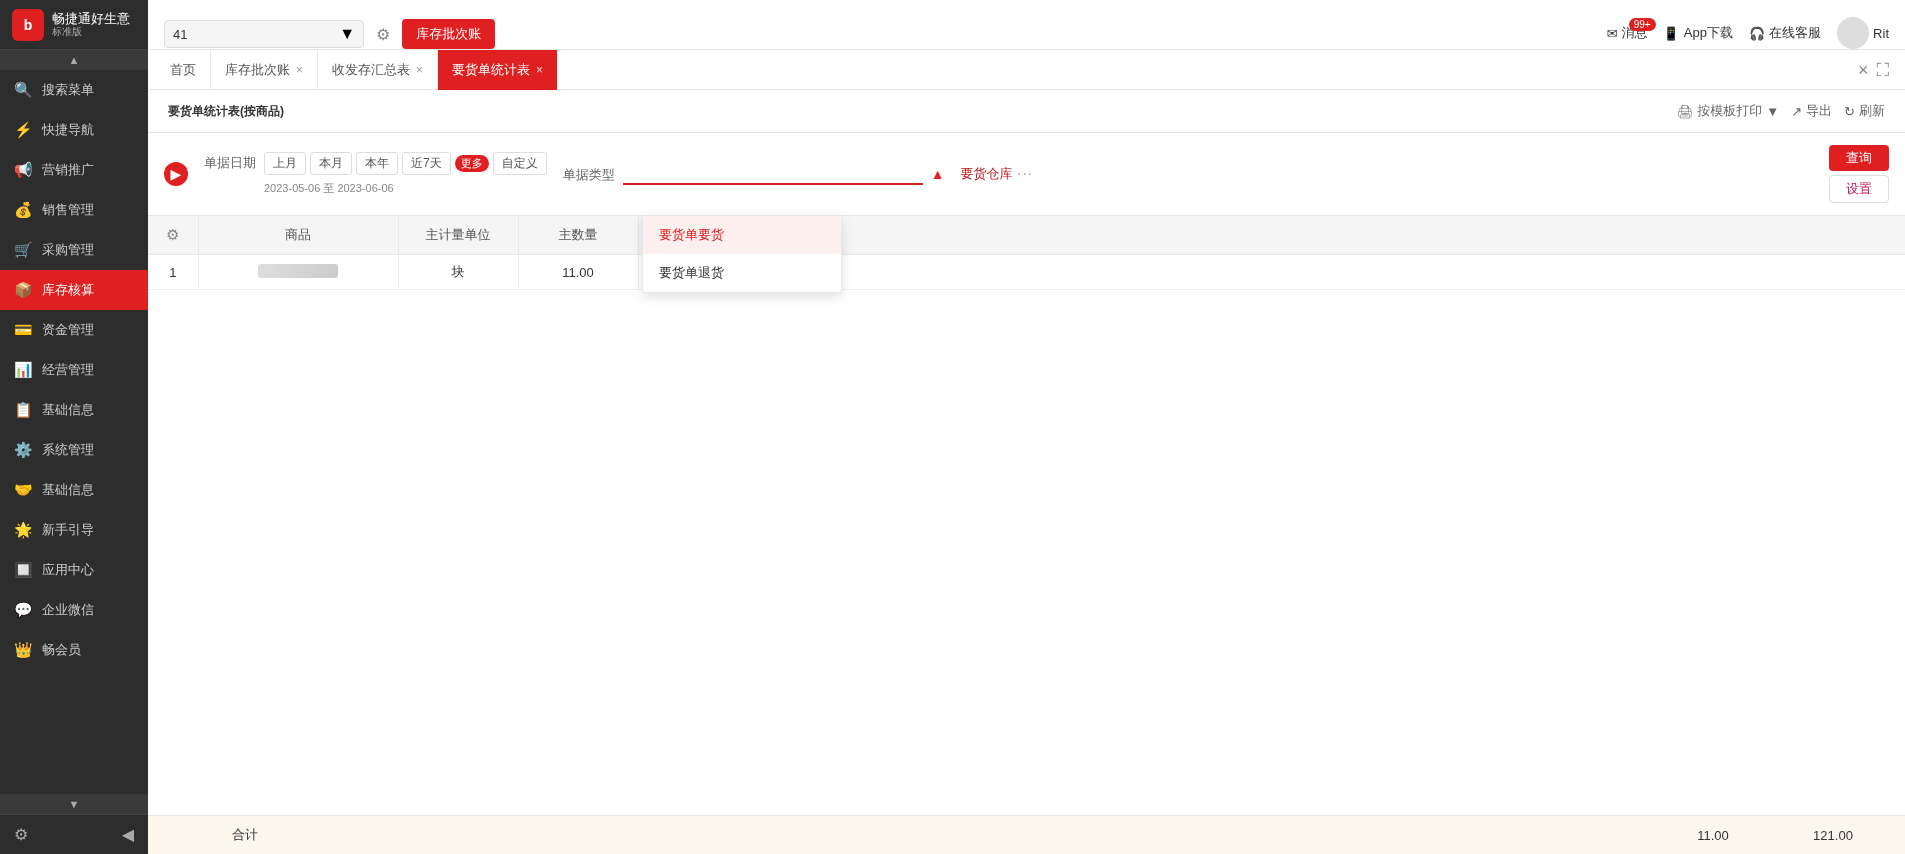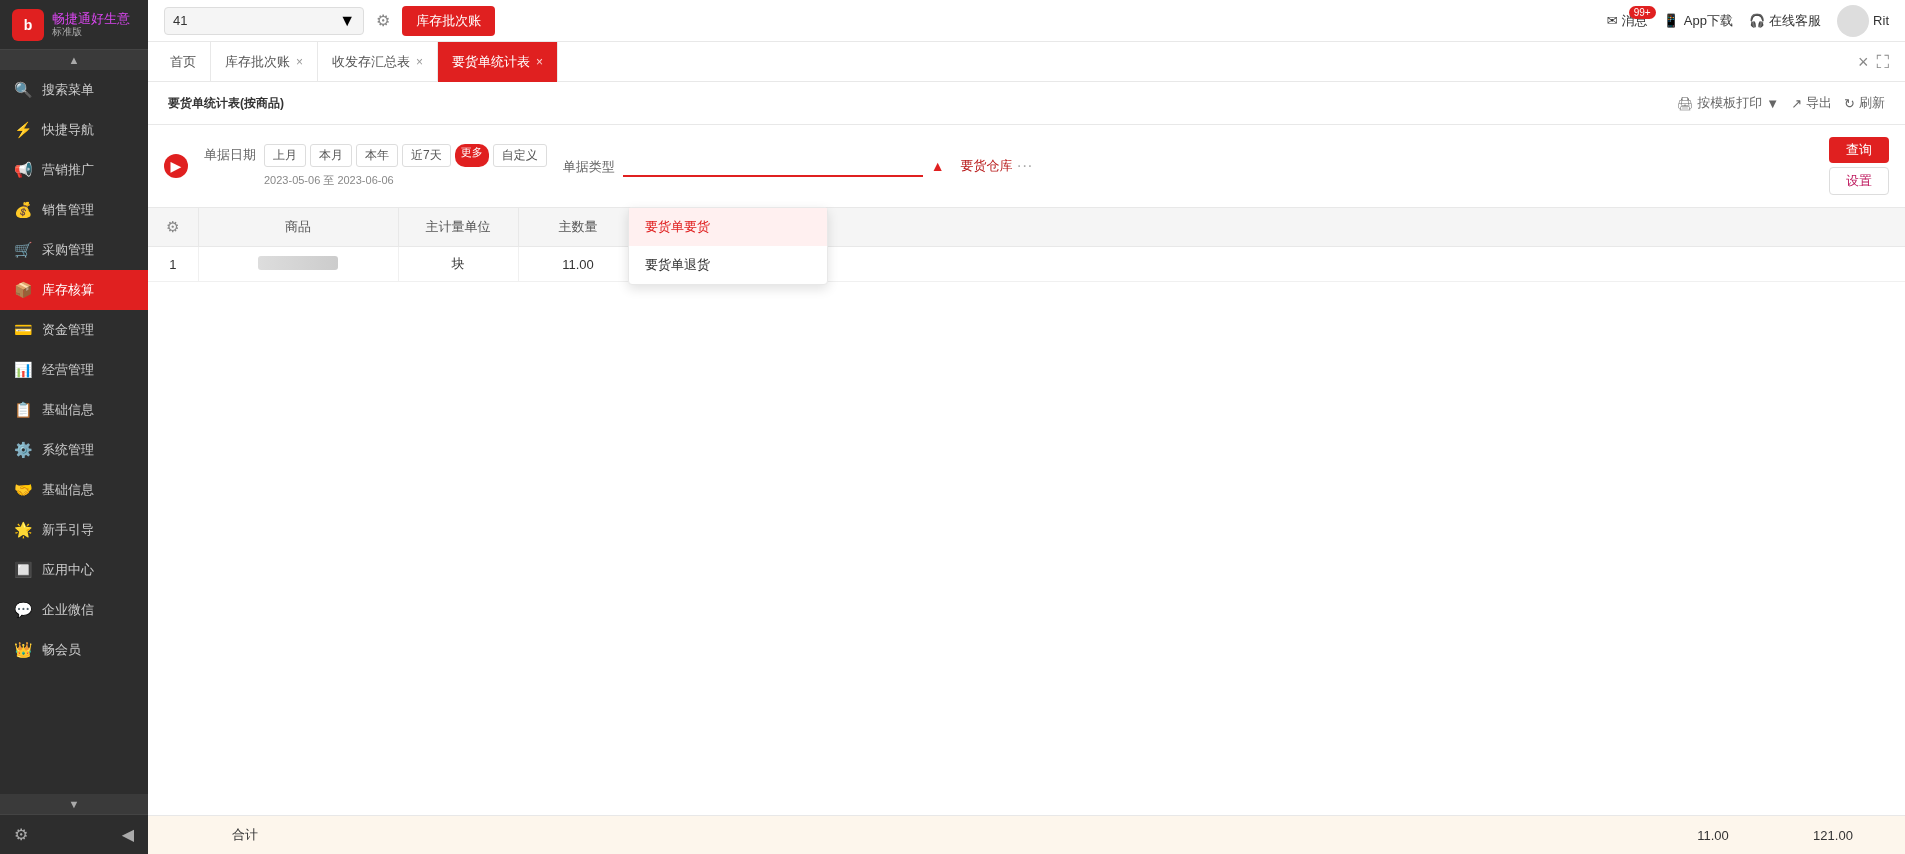--- a/index.html
+++ b/index.html
@@ -33,21 +33,21 @@
       font-size: 14px;
       font-weight: bold;
       flex-shrink: 0;
     }
     .sidebar-title-block {
       margin-left: 8px;
       display: flex;
       flex-direction: column;
     }
     .sidebar-title {
-      color: #d946ef;
+      color: #ffffff;
       font-size: 13px;
       line-height: 1.2;
     }
     .sidebar-subtitle {
       color: #aaa;
       font-size: 10px;
       line-height: 1.2;
     }
     .sidebar-nav {
       flex: 1;
@@ -107,23 +107,23 @@
     .main {
       flex: 1;
       display: flex;
       flex-direction: column;
       overflow: hidden;
     }
 
     
     .topbar {
       background: white;
-      height: 42px;
-      display: flex;
-      align-items: center;
+      height: 50px;
+      display: flex;
+      align-items: flex-end;
       padding: 0 16px;
       border-bottom: 1px solid #e8e8e8;
       justify-content: space-between;
       flex-shrink: 0;
     }
     .topbar-left {
       display: flex;
       align-items: center;
       gap: 12px;
     }
@@ -314,20 +314,21 @@
       white-space: nowrap;
       padding-top: 2px;
     }
     .filter-date-buttons {
       display: flex;
       flex-direction: column;
       gap: 4px;
     }
     .filter-date-row1 {
       display: flex;
+      align-items: center;
       gap: 4px;
     }
     .date-btn {
       padding: 2px 8px;
       font-size: 12px;
       border: 1px solid #ddd;
       border-radius: 3px;
       cursor: pointer;
       color: #555;
       background: white;
@@ -411,21 +412,21 @@
       border-radius: 4px;
       padding: 4px 16px;
       font-size: 13px;
       cursor: pointer;
     }
 
     
     .dropdown-overlay {
       position: absolute;
       top: 100%;
-      left: 480px;
+      left: 494px;
       background: white;
       border: 1px solid #e8e8e8;
       border-radius: 4px;
       box-shadow: 0 4px 12px rgba(0,0,0,0.12);
       z-index: 100;
       width: 200px;
     }
     .dropdown-item {
       padding: 10px 16px;
       font-size: 13px;

